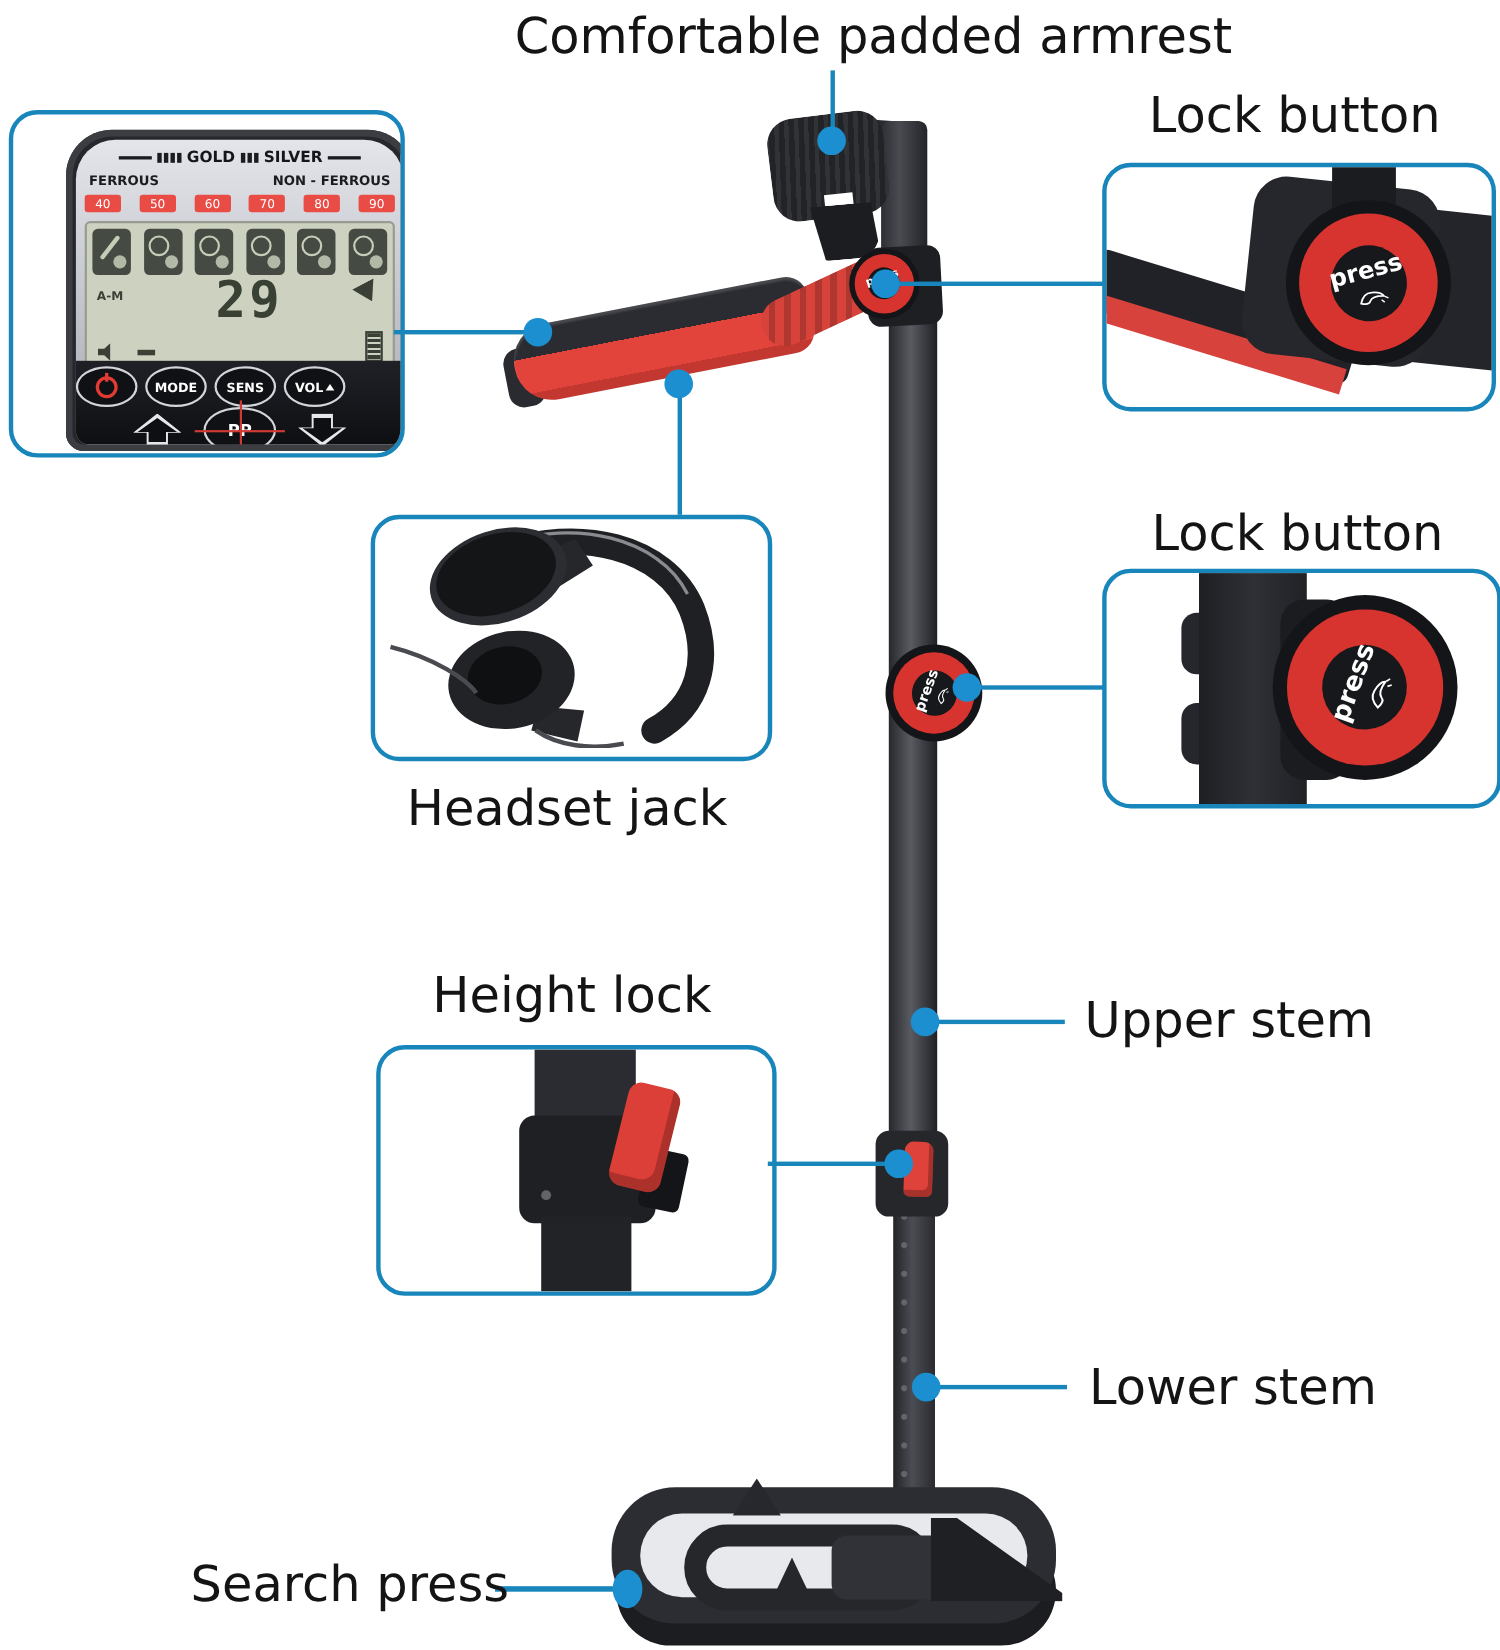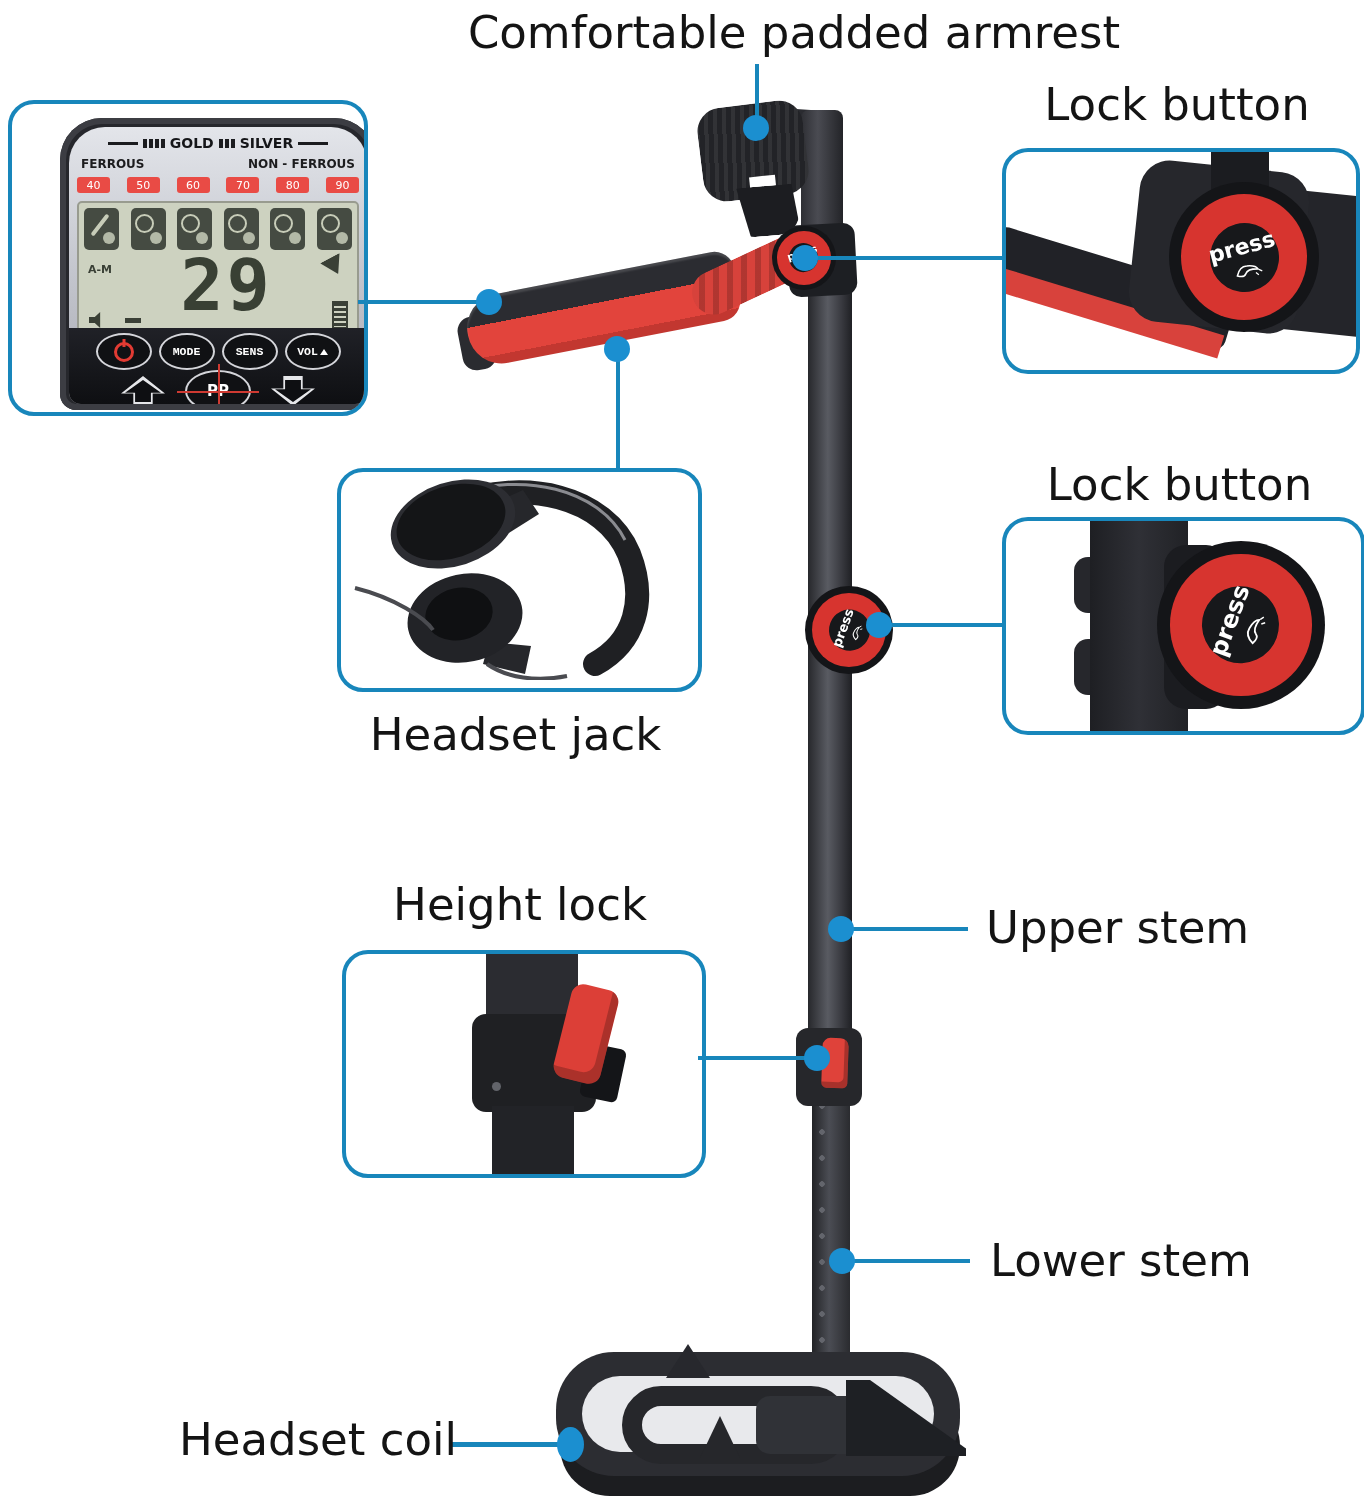--- a/index.html
+++ b/index.html
@@ -95,30 +95,30 @@
   .chip{width:33px;height:16px;background:#e94b45;border-radius:3px;color:#fff;font-size:11px;font-weight:normal;
       display:flex;align-items:center;justify-content:center;}
   .lcd{position:absolute;left:8px;right:8px;top:74px;height:132px;background:#cdd2c0;border:2px solid #989b8f;border-radius:5px;}
   .lcd-tiles{position:absolute;left:5px;right:5px;top:5px;display:flex;justify-content:space-between;}
   .lcd-tile{width:35px;height:42px;background:#454b42;border-radius:5px;position:relative;overflow:hidden;}
   .lcd-tile::before{content:"";position:absolute;width:15px;height:15px;border-radius:50%;border:2px solid #c7ccb8;left:4px;top:6px;}
   .lcd-tile::after{content:"";position:absolute;width:12px;height:12px;border-radius:50%;background:#c7ccb8;right:4px;bottom:6px;opacity:.85;}
   .lcd-tile.tile-nail::before{width:4px;height:26px;border:none;border-radius:2px;background:#c7ccb8;transform:rotate(38deg);left:14px;top:4px;}
   .lcd-mode{position:absolute;left:9px;top:60px;font-size:11px;font-weight:bold;color:#3a4036;}
   .lcd-reading{position:absolute;left:17px;right:0;top:46px;text-align:center;
-      font-family:"DejaVu Sans Mono","Liberation Mono",monospace;font-size:72px;font-weight:bold;color:#394034;letter-spacing:3px;line-height:1;}
+      font-family:"DejaVu Sans Mono","Liberation Mono",monospace;font-size:46px;font-weight:bold;color:#394034;letter-spacing:3px;line-height:1;}
   .lcd-arrow{position:absolute;right:12px;top:54px;width:22px;height:18px;background:#3a4036;
       clip-path:polygon(0 0,100% 0,50% 100%);transform:rotate(-28deg);}
   .lcd-speaker{position:absolute;left:10px;bottom:7px;width:18px;height:16px;background:#3a4036;
       clip-path:polygon(0 32%,32% 32%,62% 0,62% 100%,32% 68%,0 68%);}
   .lcd-dash{position:absolute;left:46px;bottom:12px;width:16px;height:5px;background:#3a4036;}
   .lcd-battery{position:absolute;right:9px;bottom:6px;width:12px;height:24px;border:2px solid #3a4036;
       background:repeating-linear-gradient(180deg,#3a4036 0 3px,rgba(0,0,0,0) 3px 5px);}
   .cp-keys{position:absolute;left:0;right:0;bottom:0;height:76px;background:linear-gradient(180deg,#202127,#0e0f12);}
-  .key-row1{position:absolute;left:0;right:0;top:5px;display:flex;justify-content:center;gap:7px;font-family:Liberation Mono, monospace;}
+  .key-row1{position:absolute;left:0;right:0;top:5px;display:flex;justify-content:flex-start;gap:7px;}
   .okey{width:52px;height:33px;border-radius:50%;background:#101114;border:2px solid #d4d5da;color:#fff;
       font-size:11.5px;font-weight:bold;display:flex;align-items:center;justify-content:center;gap:2px;}
   .power-glyph{width:14px;height:14px;border:3px solid #e23b33;border-radius:50%;position:relative;}
   .power-glyph::after{content:"";position:absolute;left:50%;top:-6px;transform:translateX(-50%);width:3px;height:8px;background:#e23b33;}
   .vol-up{width:0;height:0;border-left:4px solid rgba(0,0,0,0);border-right:4px solid rgba(0,0,0,0);border-bottom:6px solid #fff;}
   .key-row2{position:absolute;left:0;right:0;top:42px;display:flex;justify-content:center;align-items:center;gap:20px;}
   .arrow-key{position:relative;width:44px;height:30px;}
   .arrow-key .outer{position:absolute;inset:0;background:#e6e7ea;clip-path:polygon(50% 0,100% 58%,72% 58%,72% 100%,28% 100%,28% 58%,0 58%);}
   .arrow-key .inner{position:absolute;inset:4px;background:#0e0f12;clip-path:polygon(50% 0,100% 58%,72% 58%,72% 100%,28% 100%,28% 58%,0 58%);}
   .arrow-key.down{transform:rotate(180deg);}
@@ -195,21 +195,21 @@
     </div>
   </div>
 
   <div class="lbl lbl-armrest center">Comfortable padded armrest</div>
   <div class="lbl lbl-lock-top center">Lock button</div>
   <div class="lbl lbl-lock-mid center">Lock button</div>
   <div class="lbl lbl-headset center">Headset jack</div>
   <div class="lbl lbl-heightlock center">Height lock</div>
   <div class="lbl lbl-upperstem">Upper stem</div>
   <div class="lbl lbl-lowerstem">Lower stem</div>
-  <div class="lbl lbl-searchcoil center">Headset coil</div>
+  <div class="lbl lbl-searchcoil center">Search press</div>
 
   <div class="cline" style="left:755px;top:64px;width:4px;height:60px;"></div>
   <div class="cline" style="left:358px;top:300px;width:126px;height:4px;"></div>
   <div class="cline" style="left:616px;top:356px;width:4px;height:112px;"></div>
   <div class="cline" style="left:812px;top:256px;width:192px;height:4px;"></div>
   <div class="cline" style="left:884px;top:623px;width:120px;height:4px;"></div>
   <div class="cline" style="left:698px;top:1056px;width:114px;height:4px;"></div>
   <div class="cline" style="left:848px;top:927px;width:120px;height:4px;"></div>
   <div class="cline" style="left:850px;top:1259px;width:120px;height:4px;"></div>
   <div class="cline" style="left:450px;top:1442px;width:114px;height:5px;"></div>

